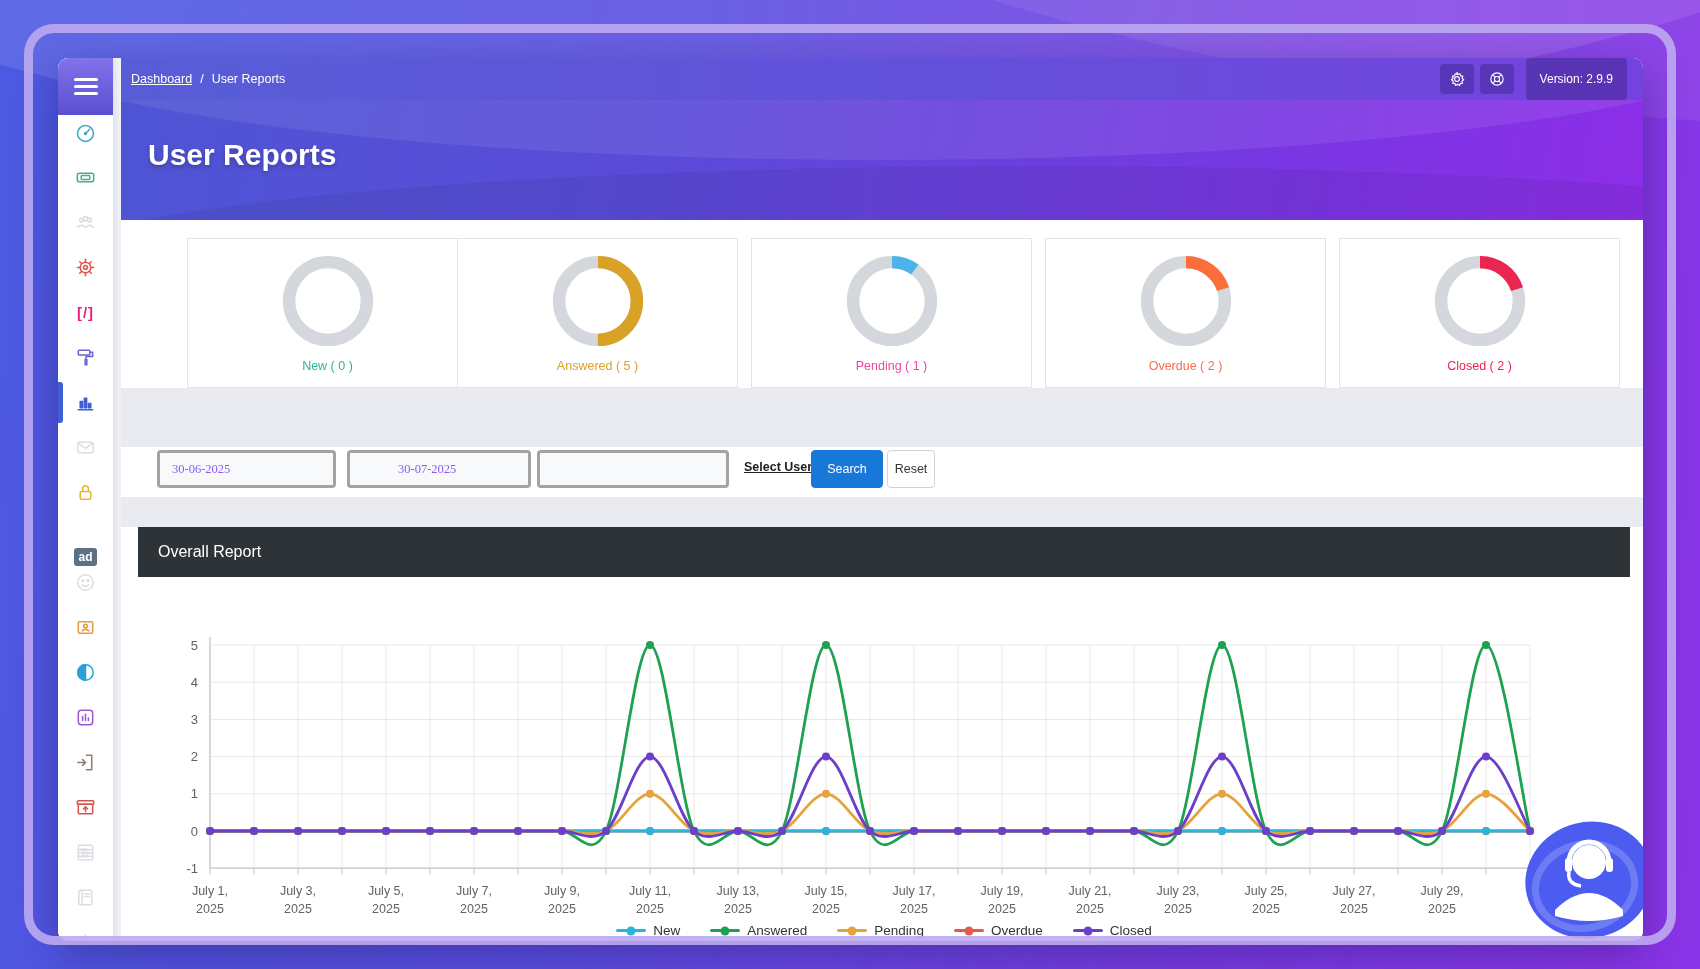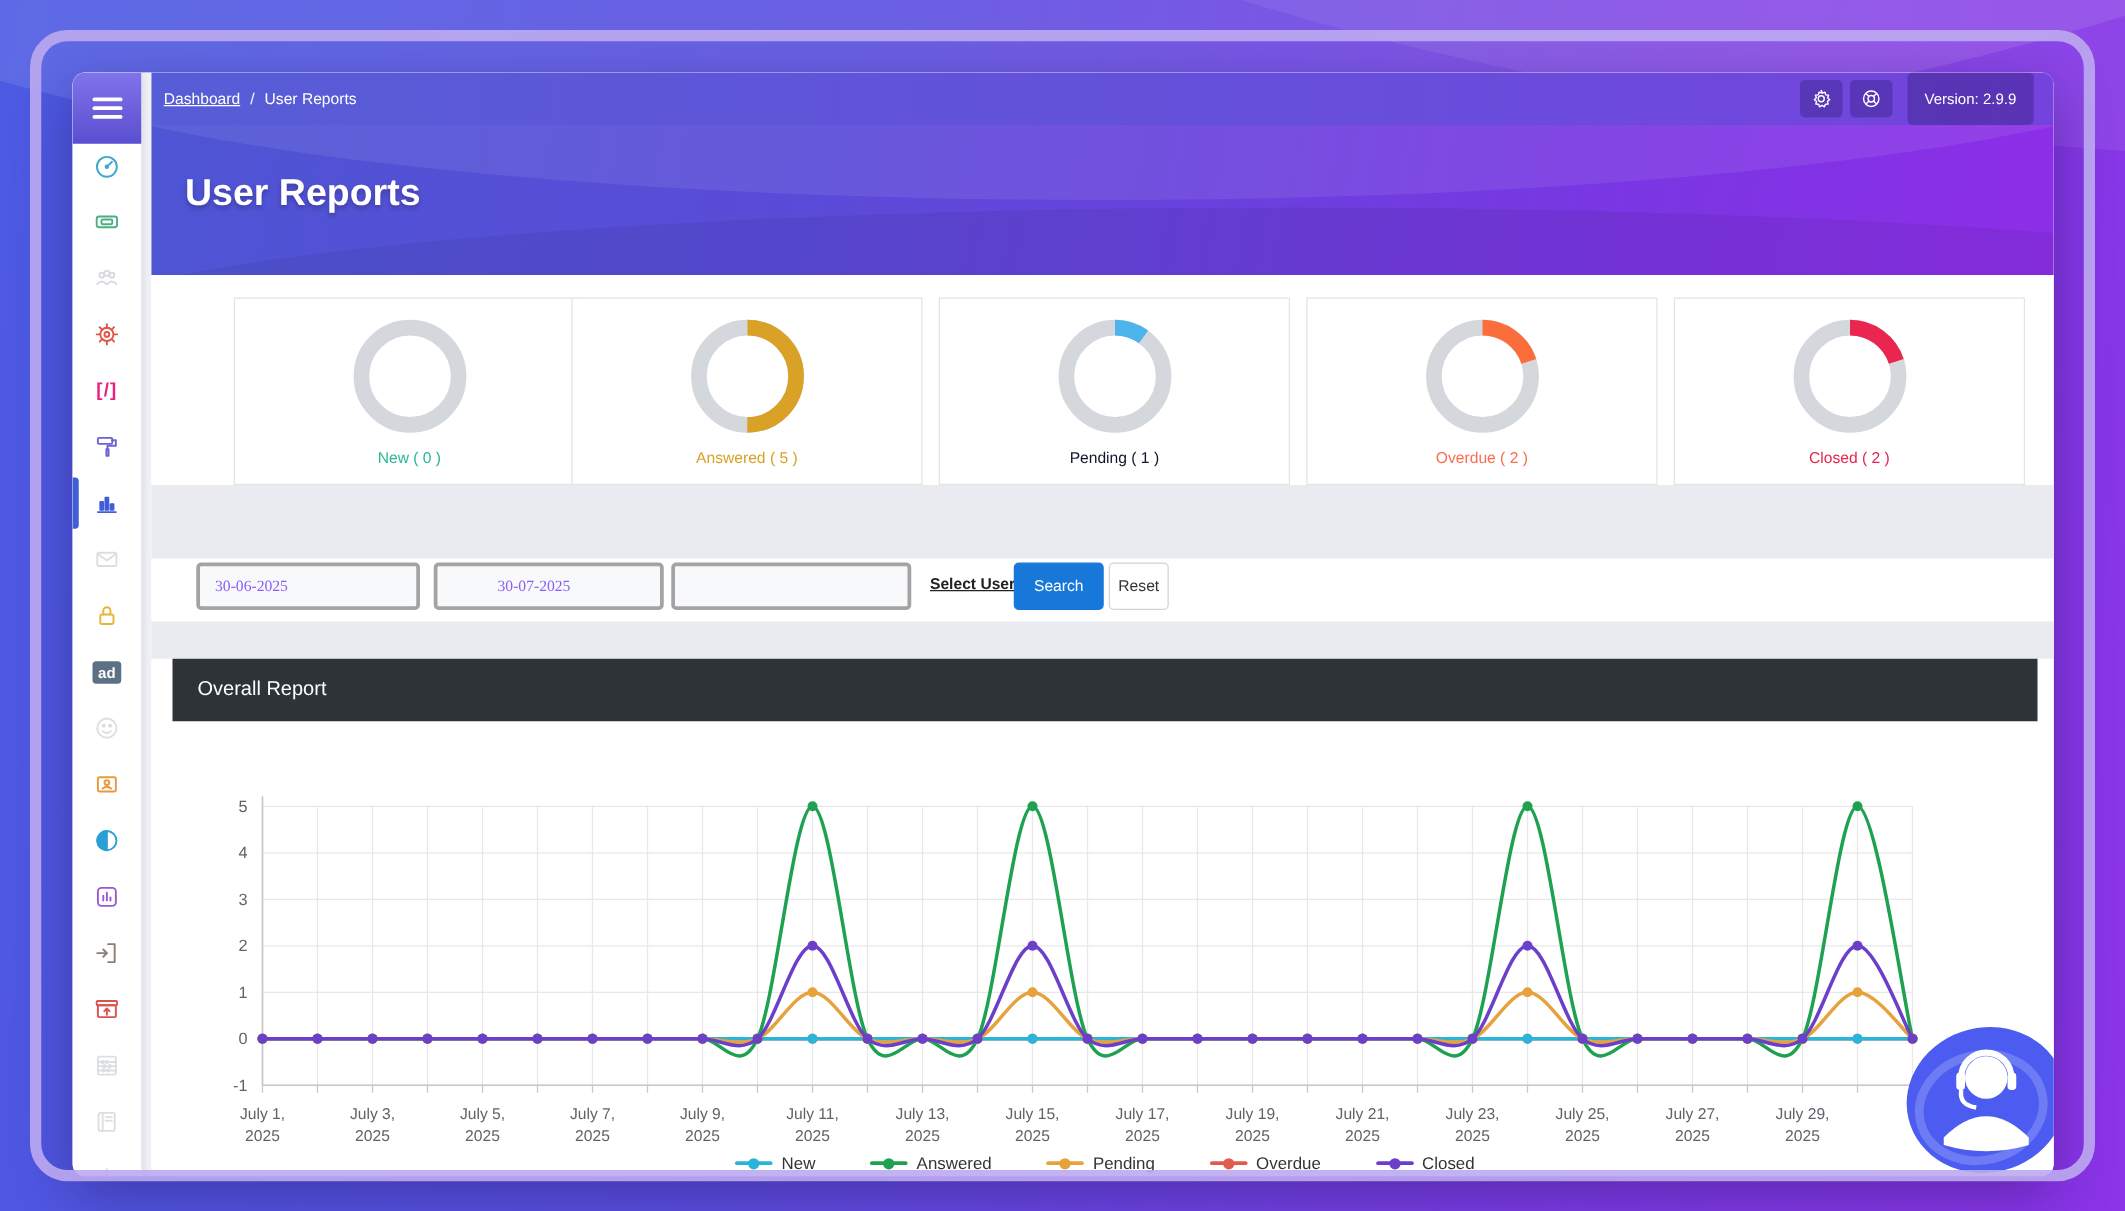--- a/index.html
+++ b/index.html
@@ -80,21 +80,21 @@
     cursor:pointer; font-family:"Liberation Sans", sans-serif; }
   .btn-search { background:#1778d9; border:1px solid #1778d9; color:#fff; }
   .btn-reset { background:#fff; border:1px solid #d0d3d8; color:#333; }
 
   
   .report-panel { position:absolute; left:17px; top:307px; width:1492px; height:414px; background:#fff; }
   .report-header { width:100%; height:50px; background:#2e3338; color:#fff; font-size:16px;
     display:flex; align-items:center; padding-left:20px; }
   #chart { position:absolute; left:0; top:50px; }
   .legend { position:absolute; left:0; top:396px; width:100%; display:flex; justify-content:center;
-    gap:44px; }
+    gap:30px; }
   .legend .item { display:flex; align-items:center; gap:7px; font-size:13.5px; color:#333; cursor:pointer; }
   .legend .marker { position:relative; width:30px; height:3px; border-radius:2px; }
   .legend .marker::after { content:''; position:absolute; left:50%; top:50%; width:9px; height:9px;
     border-radius:50%; transform:translate(-50%,-50%); background:inherit; }
 
   
   .support-blob { position:absolute; left:1402px; top:594px; width:150px; height:140px; z-index:20; cursor:pointer; }
 </style>
 </head>
 <body>
@@ -191,21 +191,21 @@
             </span>
           </div>
           <div class="side-item" style="top: 412px; color: rgb(232, 182, 54);">
             <span style="display:flex">
               <svg viewBox="0 0 24 24" fill="none" stroke="currentColor" stroke-width="1.6" stroke-linecap="round" stroke-linejoin="round">
                 <rect x="6.5" y="11" width="11" height="8" rx="1.5"></rect>
                 <path d="M9 11 v-3 a3 3 0 0 1 6 0 v3"></path>
               </svg>
             </span>
           </div>
-          <div class="side-item" style="top: 457px; color: rgb(92, 113, 132); text-decoration: underline;">
+          <div class="side-item" style="top: 476px; color: rgb(92, 113, 132); text-decoration: underline;">
             <span class="ad-badge">ad</span>
           </div>
           <div class="side-item" style="top: 502px; color: rgb(220, 222, 226);">
             <span style="display:flex">
               <svg viewBox="0 0 24 24" fill="none" stroke="currentColor" stroke-width="1.6" stroke-linecap="round" stroke-linejoin="round">
                 <circle cx="12" cy="12" r="8"></circle>
                 <circle cx="9.3" cy="10" r="0.9" fill="currentColor"></circle>
                 <circle cx="14.7" cy="10" r="0.9" fill="currentColor"></circle>
                 <path d="M8.5 14.5 q3.5 3 7 0"></path>
               </svg>
@@ -341,21 +341,21 @@
       <circle cx="50" cy="50" r="40.5" fill="none" stroke="#d4d8dc" stroke-width="13"></circle>
                 <circle cx="50" cy="50" r="40.5" fill="none" stroke="#d9a226" stroke-width="13" stroke-dasharray="127.2 254.5" transform="rotate(-90 50 50)"></circle>
     </svg>
     <div class="card-label" style="color:#d9a226">Answered ( 5 )</div>
             </div>
             <div class="card" style="left: 630px;">
     <svg viewBox="0 0 100 100">
       <circle cx="50" cy="50" r="40.5" fill="none" stroke="#d4d8dc" stroke-width="13"></circle>
                 <circle cx="50" cy="50" r="40.5" fill="none" stroke="#4cb4ea" stroke-width="13" stroke-dasharray="25.4 254.5" transform="rotate(-90 50 50)"></circle>
     </svg>
-    <div class="card-label" style="color:#0f172a">Pending ( 1 )</div>
+    <div class="card-label" style="color:#ec4899">Pending ( 1 )</div>
             </div>
             <div class="card" style="left: 924px;">
     <svg viewBox="0 0 100 100">
       <circle cx="50" cy="50" r="40.5" fill="none" stroke="#d4d8dc" stroke-width="13"></circle>
                 <circle cx="50" cy="50" r="40.5" fill="none" stroke="#fb6d3b" stroke-width="13" stroke-dasharray="50.9 254.5" transform="rotate(-90 50 50)"></circle>
     </svg>
     <div class="card-label" style="color:#fb6d51">Overdue ( 2 )</div>
             </div>
             <div class="card" style="left: 1218px;">
     <svg viewBox="0 0 100 100">

